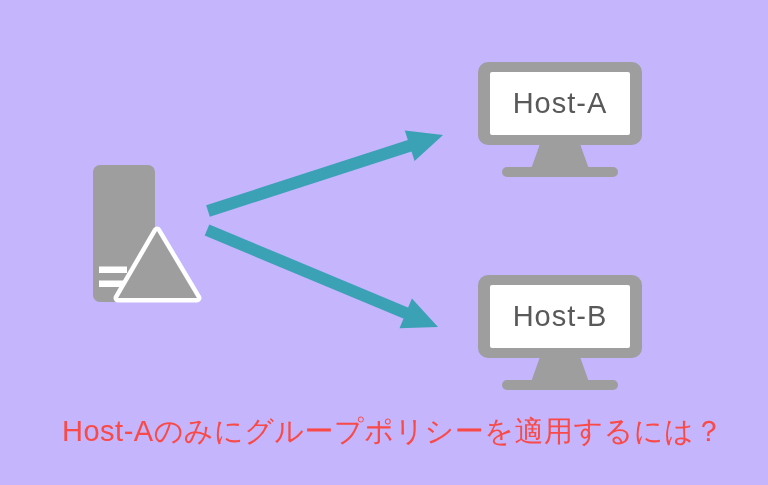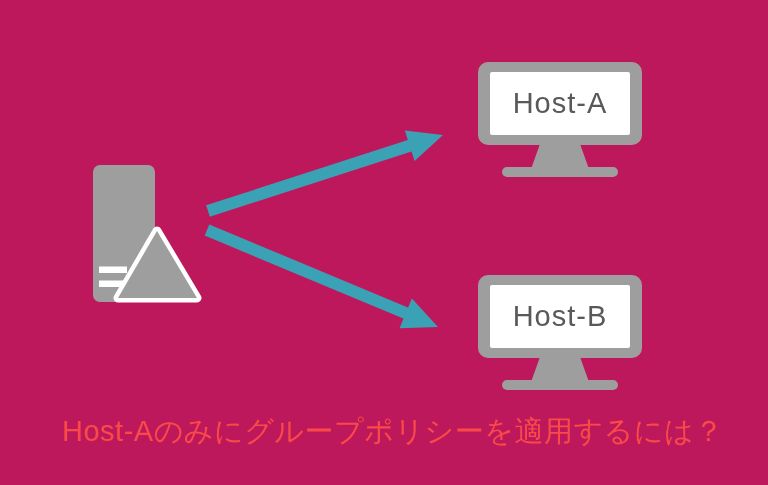--- a/index.html
+++ b/index.html
@@ -5,21 +5,21 @@
   html, body {
     margin: 0;
     padding: 0;
     background: #ffffff;
     font-family: "Liberation Sans", "DejaVu Sans", sans-serif;
   }
   .stage {
     position: relative;
     width: 768px;
     height: 485px;
-    background: #be185d;
+    background: #c4b5fd;
     overflow: hidden;
   }
   svg text {
     font-family: "Liberation Sans", "DejaVu Sans", sans-serif;
   }
   .host-label {
     font-size: 29px;
     letter-spacing: 1px;
   }
   .caption-text {

